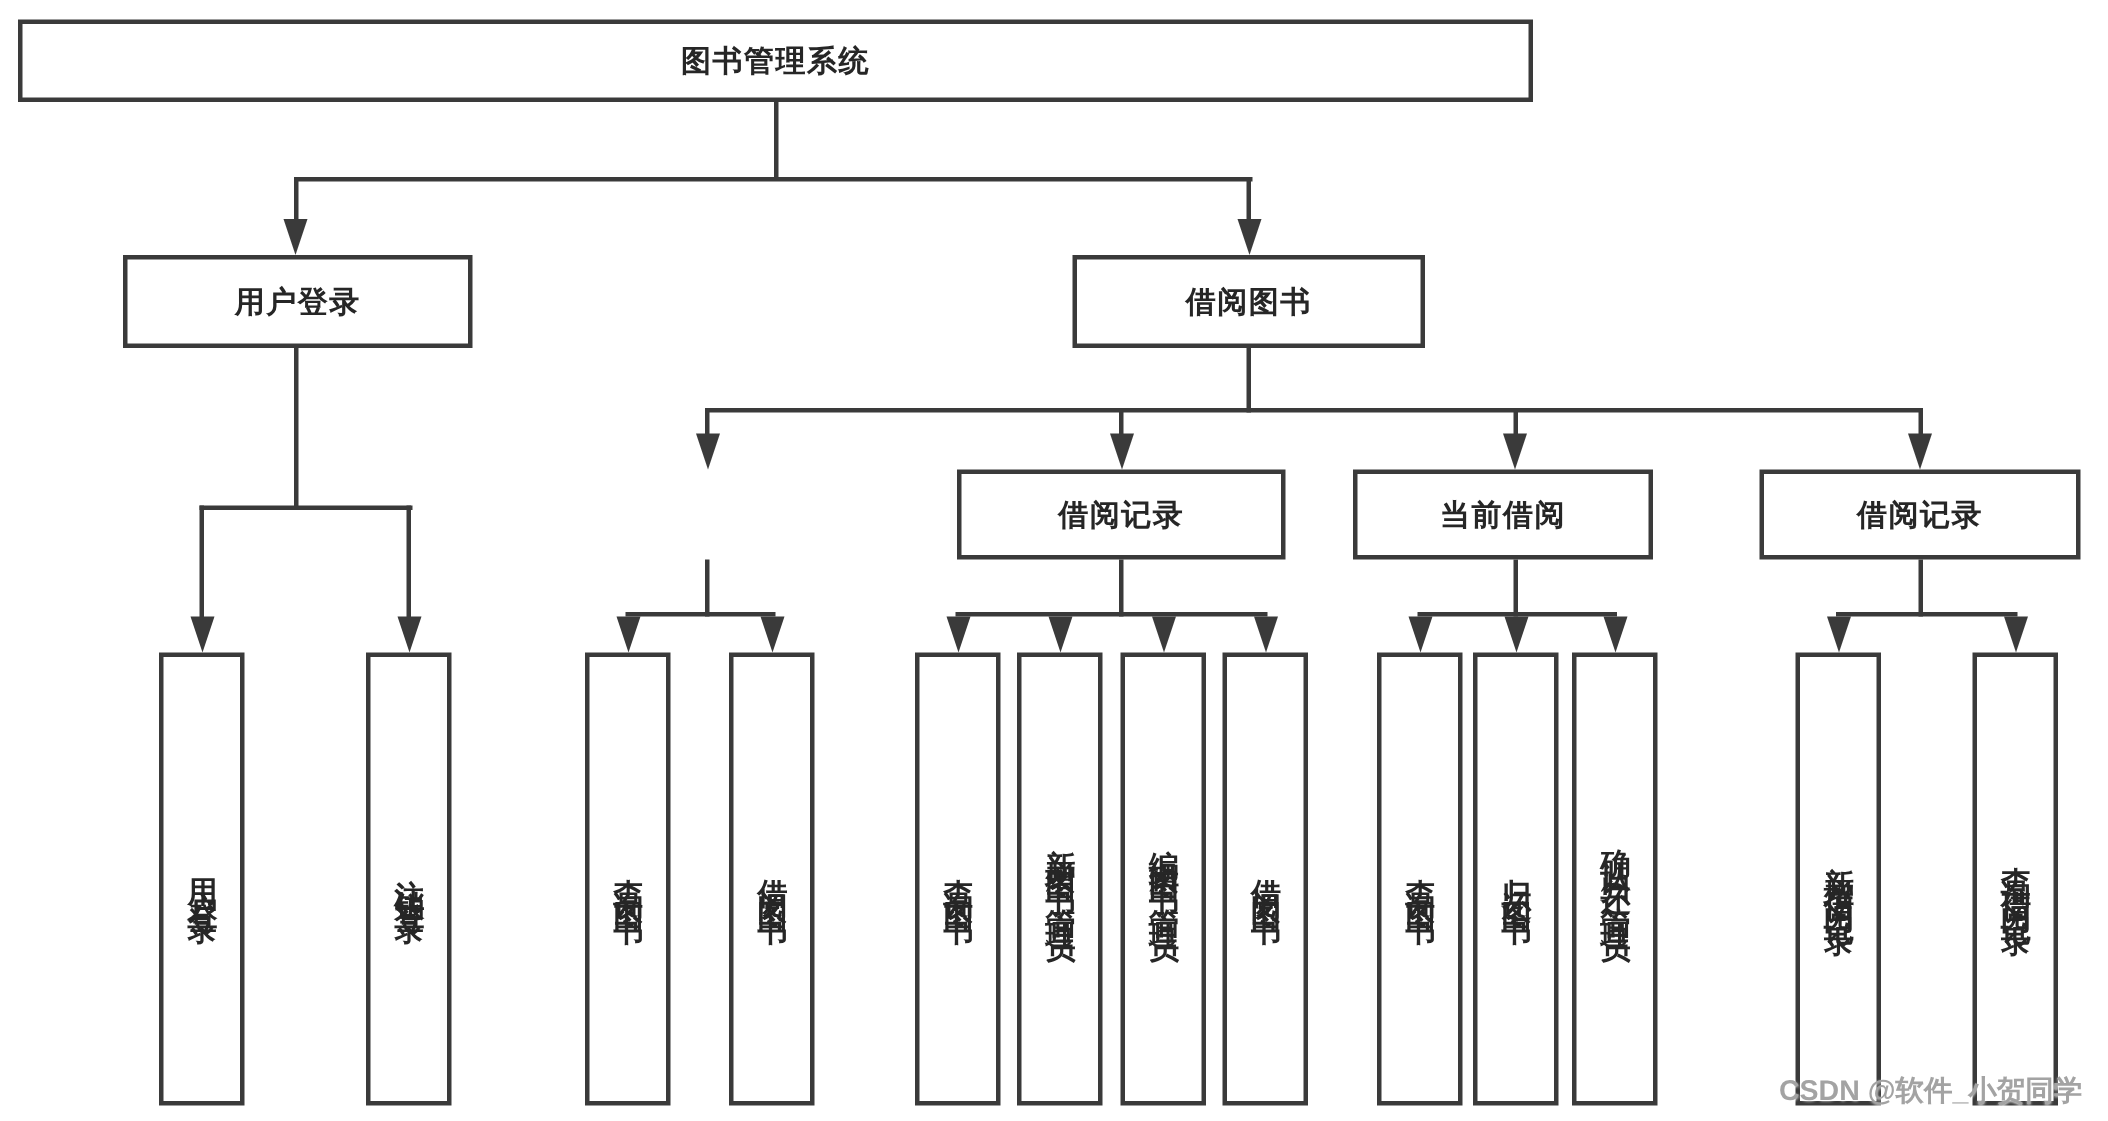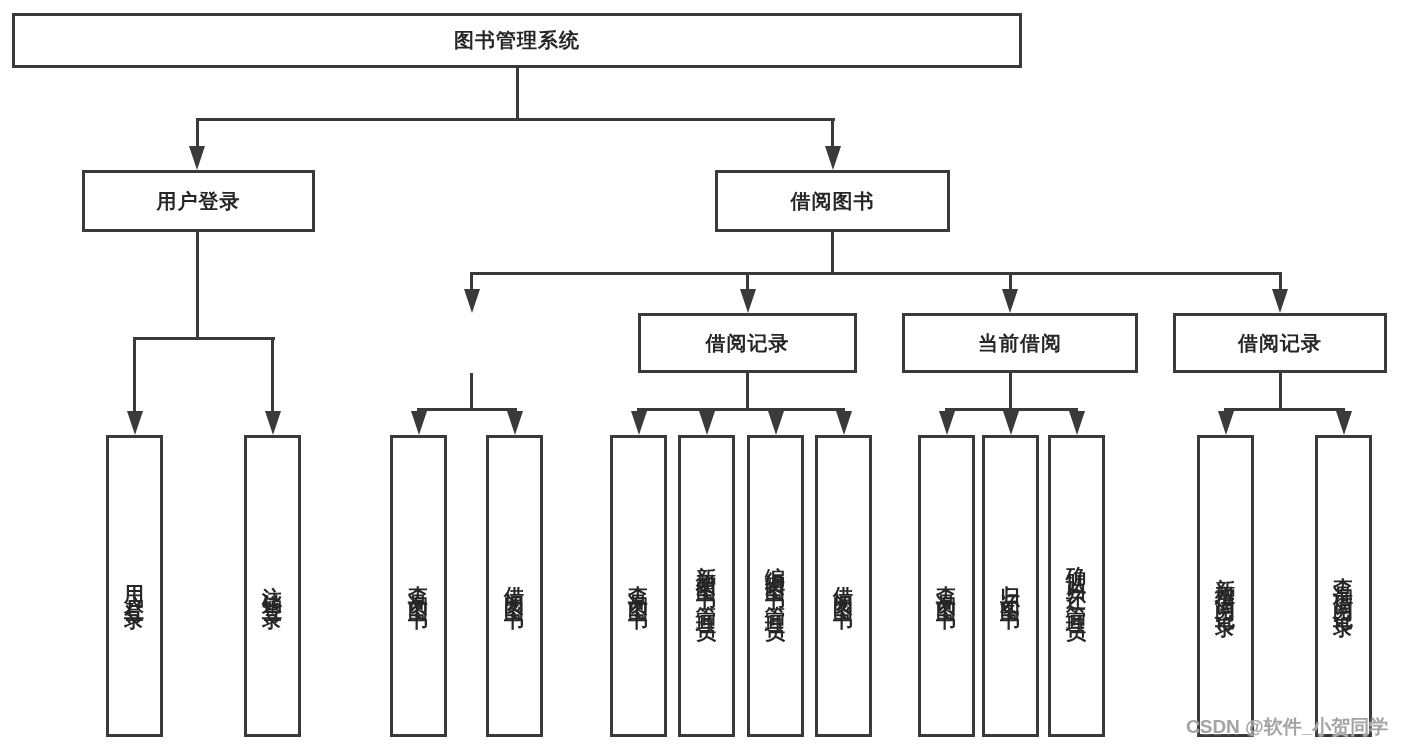--- a/index.html
+++ b/index.html
@@ -74,21 +74,21 @@
 
   <div class="node" style="left:715px; top:170px; width:235px; height:62px;">
     <span class="label">借阅图书</span>
   </div>
 
 
   <div class="node" style="left:638px; top:313px; width:219px; height:60px;">
     <span class="label">借阅记录</span>
   </div>
 
-  <div class="node" style="left:902px; top:313px; width:236px; height:60px;">
+  <div class="node" style="left:902px; top:313px; width:200px; height:60px;">
     <span class="label">当前借阅</span>
   </div>
 
   <div class="node" style="left:1173px; top:313px; width:214px; height:60px;">
     <span class="label">借阅记录</span>
   </div>
 
   <div class="node leaf" style="left:106px; top:435px; width:57px; height:302px;">
     <span class="label">用户登录</span>
   </div>

